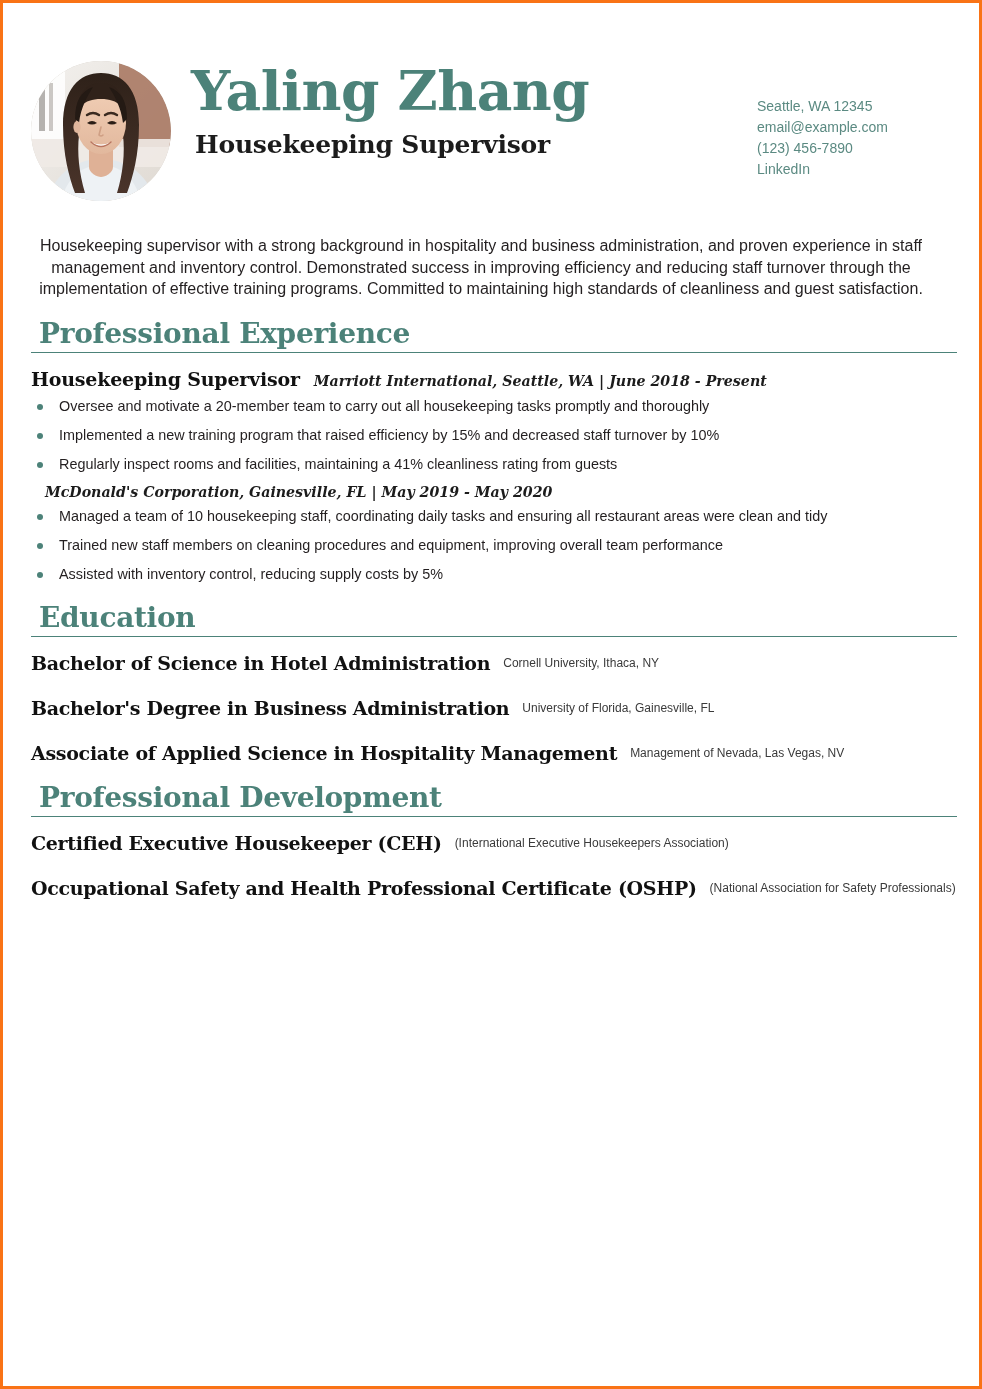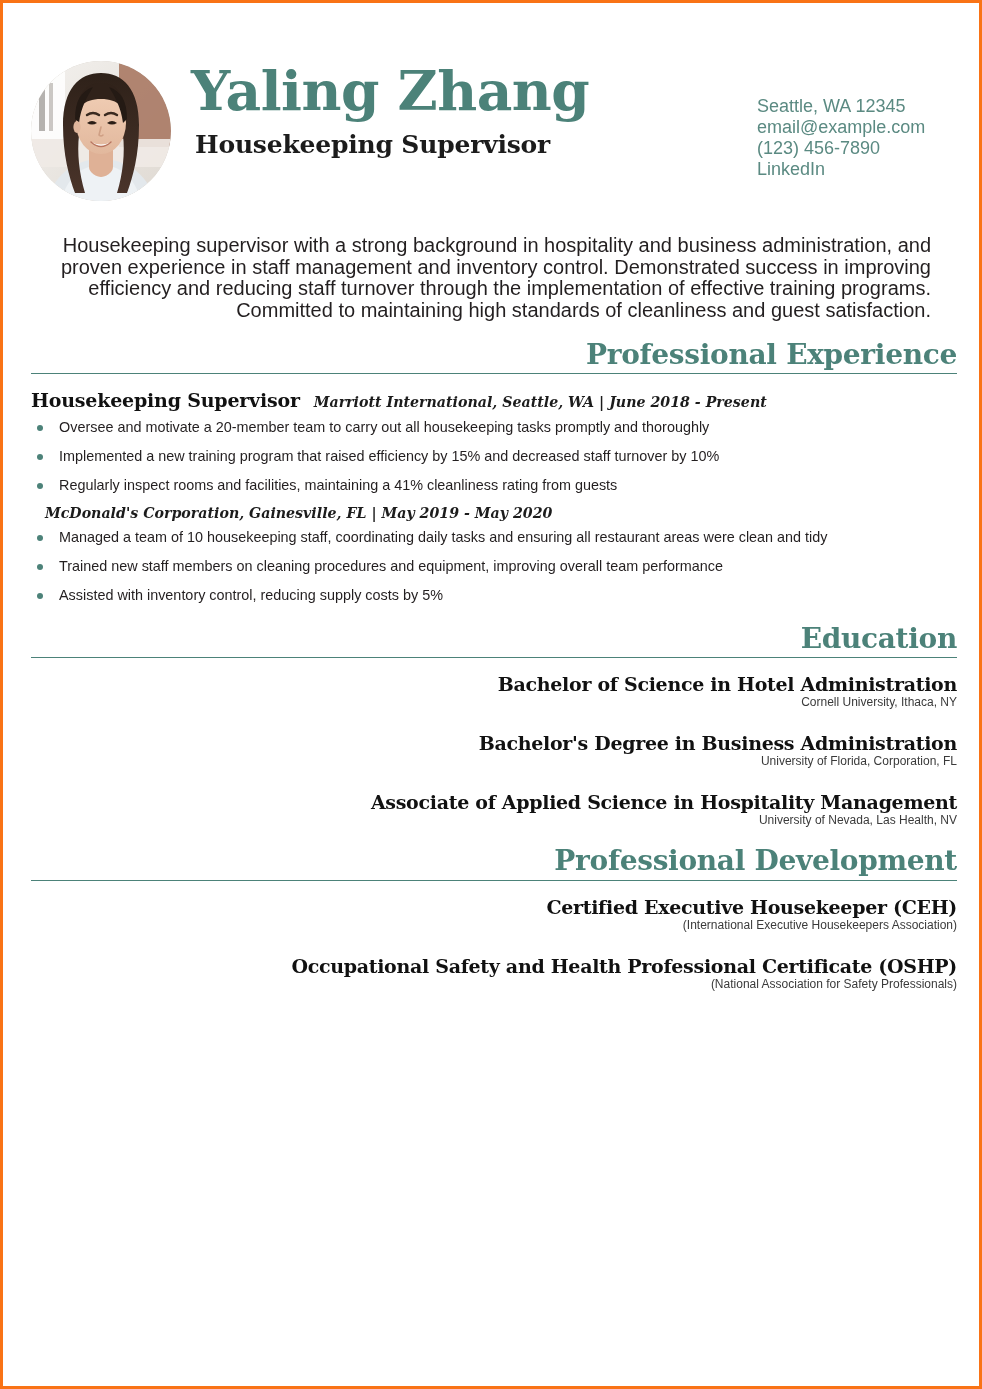--- a/index.html
+++ b/index.html
@@ -73,48 +73,47 @@
 
   .contact {
     position: absolute;
     right: 0;
     top: 93px;
     text-align: left;
     width: 200px;
   }
   .contact-line {
     font-family: "Liberation Sans", sans-serif;
-    font-size: 18px;
+    font-size: 14px;
     line-height: 21px;
     color: #5b8a82;
     white-space: nowrap;
   }
 
   
   .summary {
     font-family: "Liberation Sans", sans-serif;
-    font-size: 20px;
+    font-size: 16px;
     line-height: 21.5px;
     color: #231f20;
     margin-top: 62px;
     width: 900px;
-    text-align: right;
+    text-align: center;
   }
 
   
   .section { margin-top: 19px; }
   .section-title {
     font-family: "DejaVu Serif", "Liberation Serif", serif;
     font-weight: bold;
     font-size: 28px;
     color: #4c8279;
     letter-spacing: -0.3px;
-    margin: 0 0 3px 14px;
+    margin: 0 0 3px 8px;
     line-height: 1.08;
-    text-align: right;
   }
   .section-rule {
     height: 0;
     border-top: 1.6px solid #4c8279;
     width: 926px;
     margin-bottom: 15px;
   }
 
   
   .entry { margin-bottom: 6px; }
@@ -161,24 +160,23 @@
     width: 6px;
     height: 6px;
     border-radius: 50%;
     background: #4c8279;
   }
   .entry + .entry { margin-top: 10px; }
 
   
   .line-entry {
     display: flex;
-    align-items: flex-end;
+    align-items: center;
     flex-wrap: wrap;
     margin-bottom: 23px;
-    flex-direction: column;
   }
   .line-entry:last-child { margin-bottom: 0; }
   .le-main {
     font-family: "DejaVu Serif", "Liberation Serif", serif;
     font-weight: bold;
     font-size: 19px;
     color: #111111;
     letter-spacing: -0.3px;
   }
   .le-sub {
@@ -301,25 +299,25 @@
     <div class="section">
       <div class="section-title">Education</div>
       <div class="section-rule"></div>
       <div class="edu-list">
         <div class="line-entry">
           <span class="le-main">Bachelor of Science in Hotel Administration</span>
           <span class="le-sub">Cornell University, Ithaca, NY</span>
         </div>
         <div class="line-entry">
           <span class="le-main">Bachelor's Degree in Business Administration</span>
-          <span class="le-sub">University of Florida, Corporation, FL</span>
+          <span class="le-sub">University of Florida, Gainesville, FL</span>
         </div>
         <div class="line-entry">
           <span class="le-main">Associate of Applied Science in Hospitality Management</span>
-          <span class="le-sub">University of Nevada, Las Health, NV</span>
+          <span class="le-sub">Management of Nevada, Las Vegas, NV</span>
         </div>
       </div>
     </div>
 
     <div class="section">
       <div class="section-title">Professional Development</div>
       <div class="section-rule"></div>
       <div class="dev-list">
         <div class="line-entry">
           <span class="le-main">Certified Executive Housekeeper (CEH)</span>

